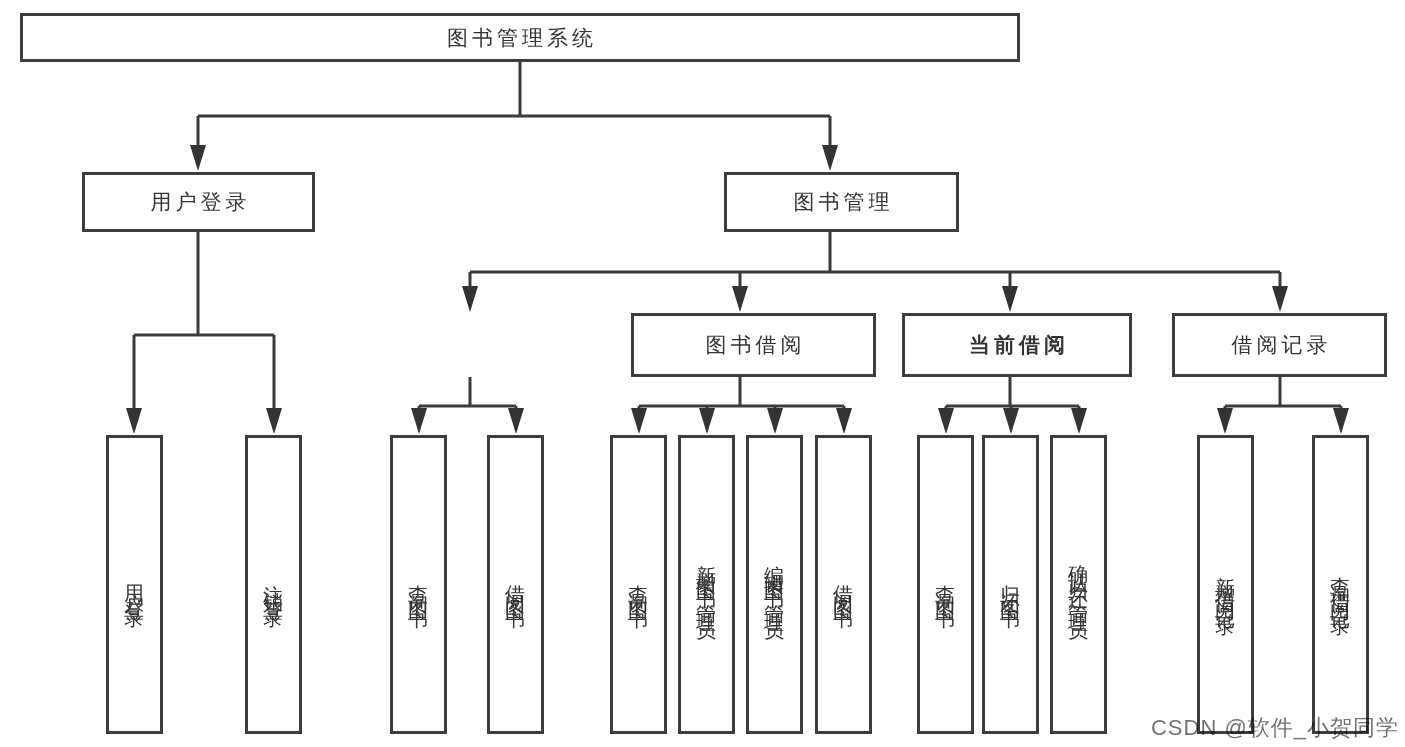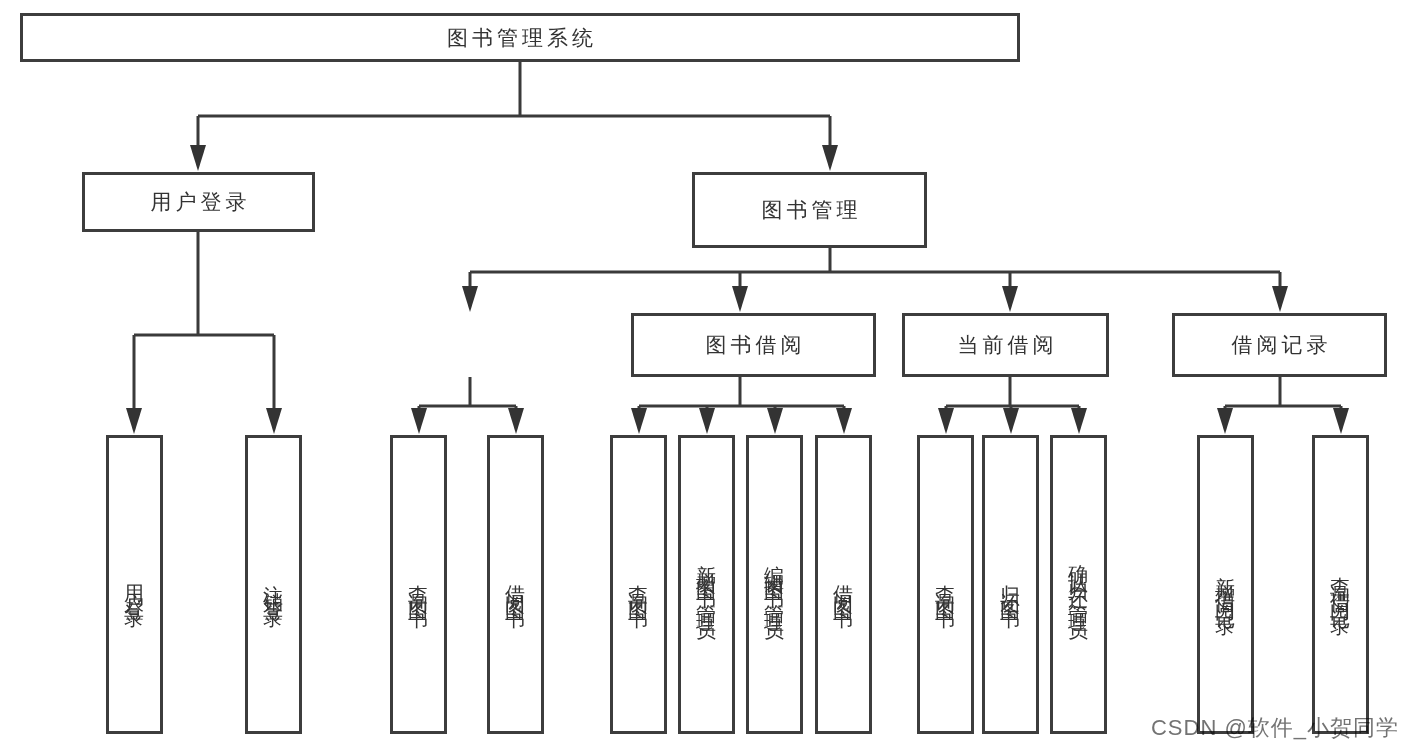--- a/index.html
+++ b/index.html
@@ -37,25 +37,25 @@
   .vbox .vlabel {
     writing-mode: vertical-rl;
     text-orientation: mixed;
     font-size: 20px;
     letter-spacing: 8px;
     line-height: 1;
     white-space: nowrap;
   }
   .root    { left: 20px;   top: 13px;  width: 1000px; height: 49px; }
   .lvl2a   { left: 82px;   top: 172px; width: 233px;  height: 60px; }
-  .lvl2b   { left: 692px;  top: 172px; width: 235px;  height: 76px; }
+  .lvl2b   { left: 724px;  top: 172px; width: 235px;  height: 60px; }
   .lvl3    { top: 313px; height: 64px; }
   .lvl3a   { left: 362px;  width: 216px; }
   .lvl3b   { left: 631px;  width: 245px; }
-  .lvl3c   { left: 902px;  width: 207px; }
+  .lvl3c   { left: 902px;  width: 230px; font-weight: bold; }
   .lvl3d   { left: 1172px; width: 215px; }
   .leaf    { top: 435px; width: 57px; height: 299px; }
   .leaf1   { left: 106px; }
   .leaf2   { left: 245px; }
   .leaf3   { left: 390px; }
   .leaf4   { left: 487px; }
   .leaf5   { left: 610px; }
   .leaf6   { left: 678px; }
   .leaf7   { left: 746px; }
   .leaf8   { left: 815px; }

